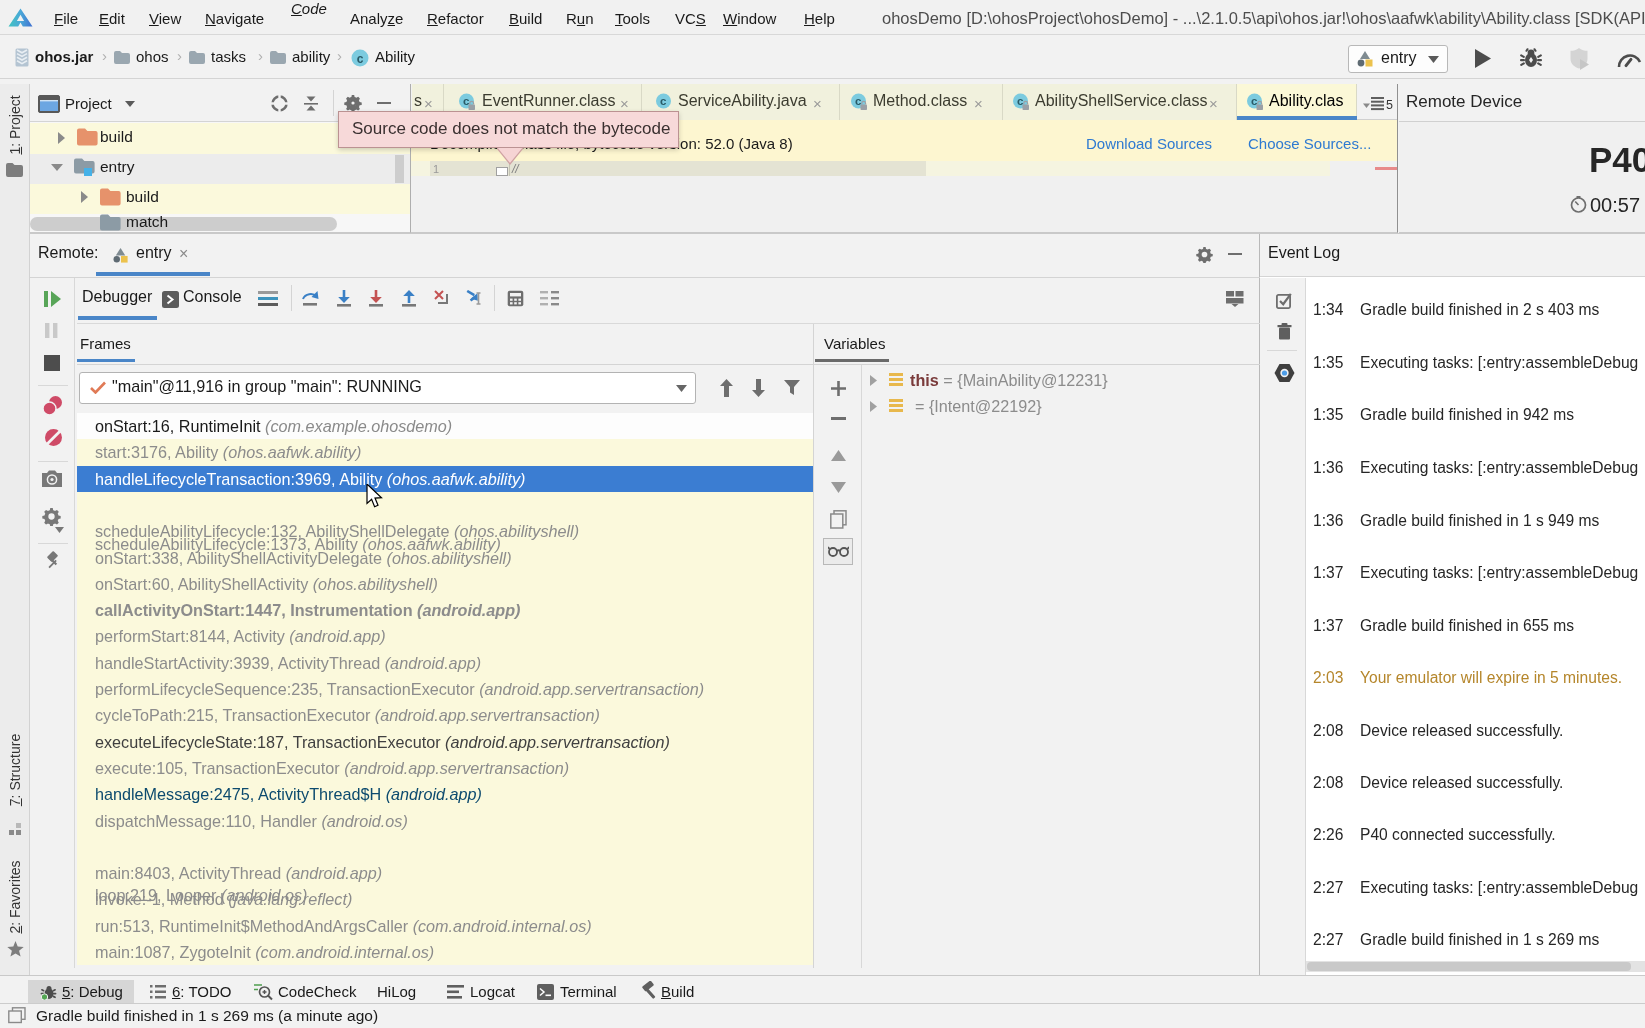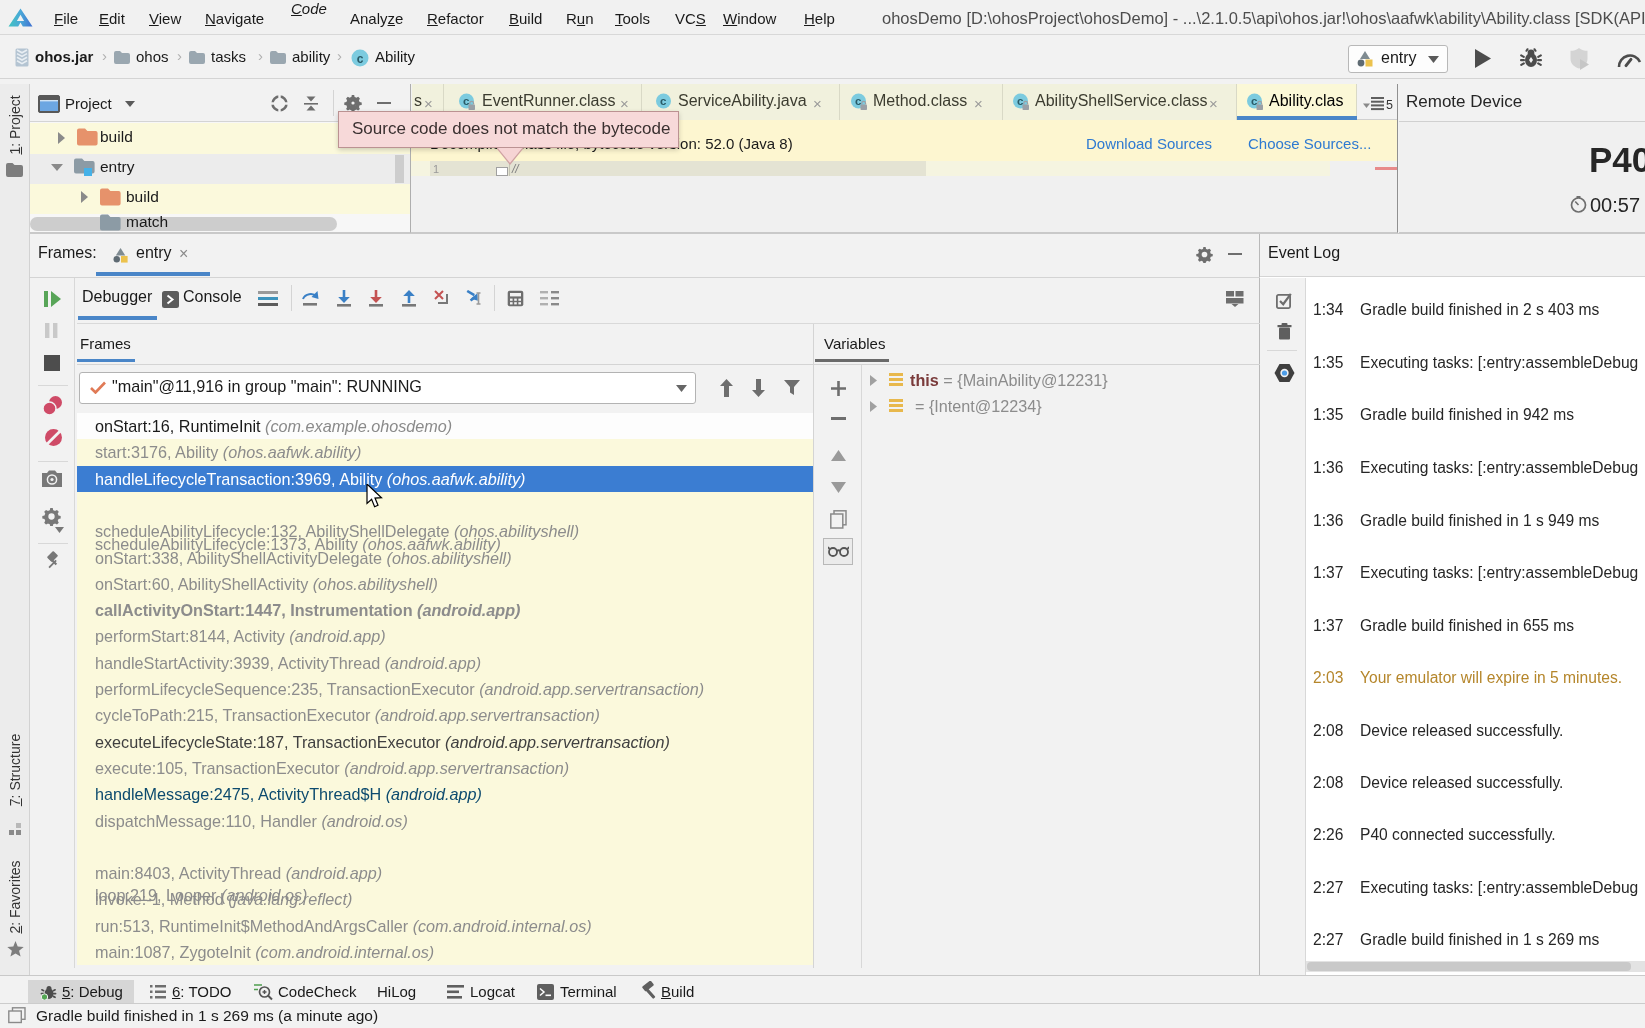--- a/index.html
+++ b/index.html
@@ -347,21 +347,21 @@
       <circle cx="8.5" cy="9" r="7" fill="none" stroke="#6e6e6e" stroke-width="1.7"></circle>
       <path d="M8.5 9 L5.2 5.5" stroke="#6e6e6e" stroke-width="1.6"></path>
       <rect x="6.5" y="0" width="4" height="2" fill="#6e6e6e"></rect>
     </svg>
   </div>
 <div class="abs txt" style="left:1590px;top:194px;font-size:20px;color:#262626;">00:57</div>
 
 <div class="abs" id="debug" style="left:30px;top:233px;width:1235px;height:742px;background:#f2f2f2;border-top:1px solid #c9c9c9;"></div>
 <div class="abs" style="left:1259px;top:234px;width:1px;height:741px;background:#b9b9b9;"></div>
 
-<div class="abs txt" style="left:38px;top:244px;font-size:16px;">Frames:</div>
+<div class="abs txt" style="left:38px;top:244px;font-size:16px;">Remote:</div>
 <div class="abs" style="left:112px;top:247px;">
     <svg width="18" height="17" viewBox="0 0 19 18">
       <path d="M9 1 L14 9 L4 9 Z" fill="#7f8b91"></path>
       <circle cx="5" cy="13" r="3.4" fill="#5f6b73"></circle>
       <rect x="9.5" y="9.5" width="7" height="7" fill="#ecc24d"></rect>
     </svg>
   </div>
 <div class="abs txt" style="left:136px;top:244px;font-size:16px;">entry</div>
 <div class="abs txt" style="left:179px;top:245px;color:#8a8a8a;font-size:16px;">×</div>
 <div class="abs" style="left:96px;top:272px;width:114px;height:4px;background:#4a86c8;"></div>
@@ -642,21 +642,21 @@
   </div>
 <div class="abs" style="left:889px;top:399px;">
     <svg width="14" height="14" viewBox="0 0 14 14">
       <g fill="#e8b84c">
         <rect y="0" width="14" height="3"></rect>
         <rect y="5" width="14" height="3"></rect>
         <rect y="10" width="14" height="3"></rect>
       </g>
     </svg>
   </div>
-<div class="abs txt f16" style="left:915px;top:397px;color:#8c8c8c;"> = {Intent@12234}</div>
+<div class="abs txt f16" style="left:915px;top:397px;color:#8c8c8c;"> = {Intent@22192}</div>
 
 <div class="abs" id="eventlog" style="left:1260px;top:233px;width:385px;height:744px;background:#ffffff;border-top:1px solid #c9c9c9;border-bottom:1px solid #c9c9c9;"></div>
 <div class="abs" style="left:1260px;top:234px;width:385px;height:43px;background:#f2f2f2;border-bottom:1px solid #d4d4d4;"></div>
 <div class="abs txt" style="left:1268px;top:244px;font-size:16px;">Event Log</div>
 <div class="abs" style="left:1260px;top:278px;width:46px;height:698px;background:#f2f2f2;border-right:1px solid #d8d8d8;"></div>
 <div class="abs" style="left:1276px;top:292px;">
     <svg width="17" height="17" viewBox="0 0 17 17">
       <rect x="0.9" y="2.9" width="13.2" height="13.2" rx="1.5" fill="none" stroke="#6e6e6e" stroke-width="1.8"></rect>
       <path d="M4 9 L7.2 12.2 L14.8 1.8" fill="none" stroke="#6e6e6e" stroke-width="2.2"></path>
     </svg>

